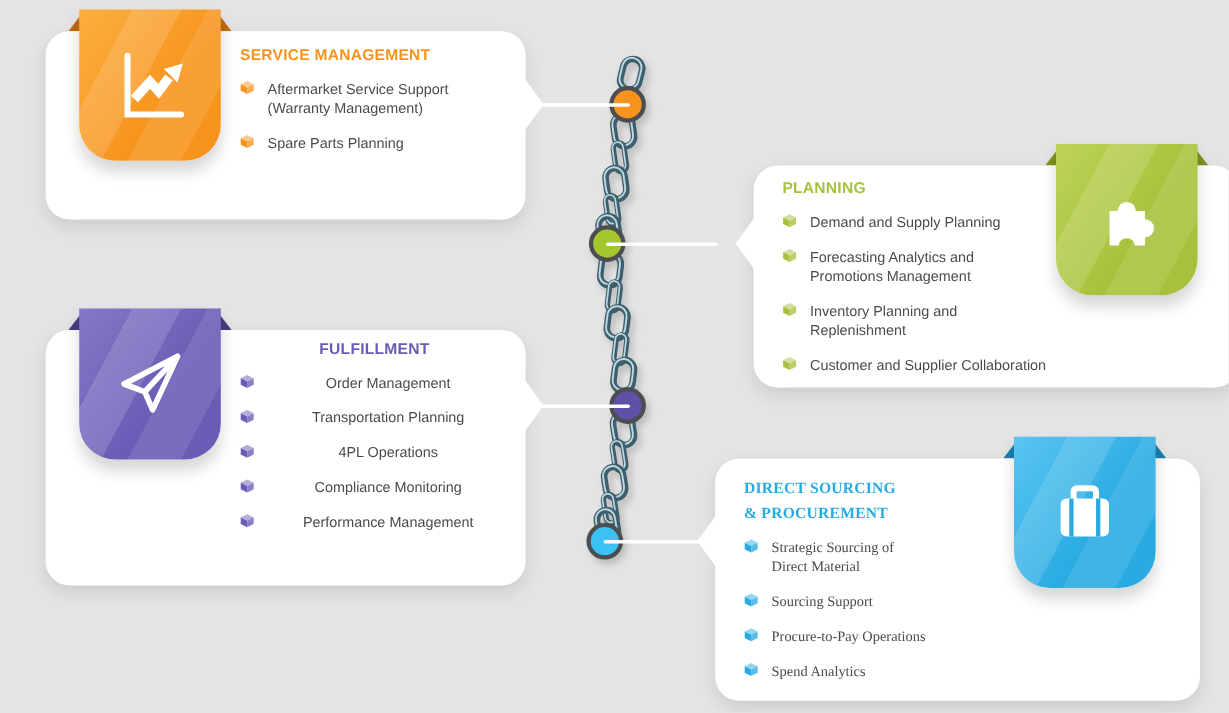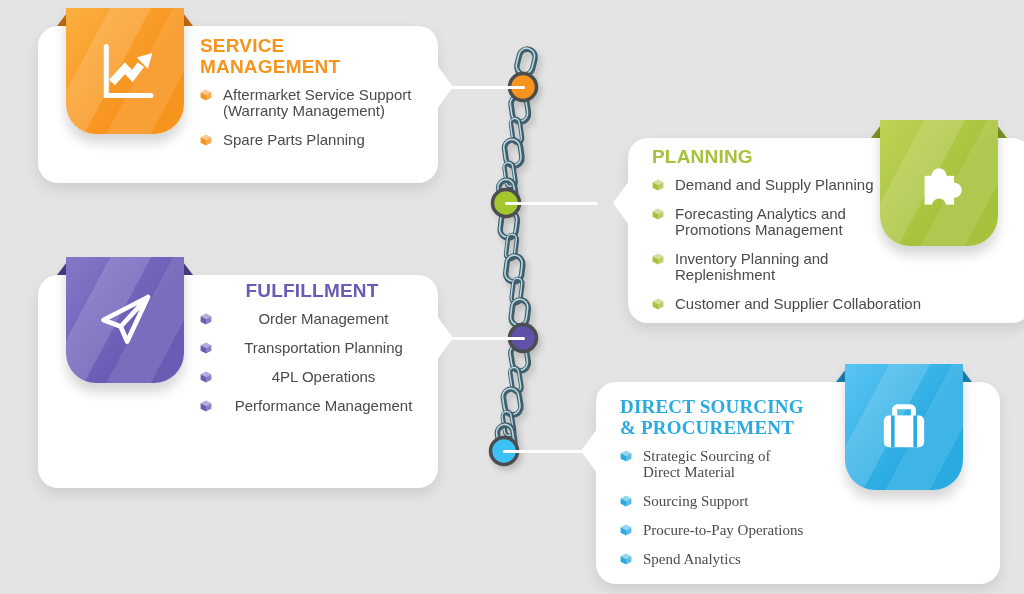--- a/index.html
+++ b/index.html
@@ -43,25 +43,25 @@
   .wing-l{left:-9px;clip-path:polygon(100% 0,0 100%,100% 100%);}
   .wing-r{right:-9px;clip-path:polygon(0 0,100% 100%,0 100%);}
   .tile-icon{width:72px;height:72px;position:relative;z-index:1;}
 
   
   .content{position:relative;}
   .card-a .content{padding:9px 14px 0 162px;}
   .card-c .content{padding:5px 14px 0 162px;text-align:center;}
   .card-b .content{padding:8px 10px 0 24px;}
   .card-d .content{padding:14px 10px 0 24px;font-family:Liberation Serif, serif;}
-  .card-title{margin:0 0 10px 0;font-size:19px;line-height:21px;font-weight:bold;
+  .card-title{margin:0 0 10px 0;font-size:13px;line-height:21px;font-weight:bold;
               letter-spacing:.2px;color:var(--accent);white-space:pre-line;}
   .items{list-style:none;margin:0;padding:0;}
   .item{position:relative;padding-left:23px;margin-bottom:13px;
-        font-size:15px;line-height:16px;color:#4b4b4d;}
+        font-size:12px;line-height:16px;color:#4b4b4d;}
   .cube{position:absolute;left:0;top:1px;color:var(--accent);}
   .item-text{white-space:pre-line;}
 
   
   .chain-svg{position:absolute;left:430px;top:30px;width:200px;height:450px;z-index:2;
              filter:drop-shadow(3px 4px 3px rgba(0,0,0,.18));}
   .connector{position:absolute;height:3px;background:#fff;border-radius:2px;z-index:6;}
   #line-a{left:450px;top:86px;width:75px;}
   #line-b{left:505px;top:202px;width:93px;}
   #line-c{left:450px;top:337px;width:75px;}
@@ -271,20 +271,30 @@
     <span class="cube">
       <svg viewBox="0 0 12 12" width="12" height="12" aria-hidden="true">
         <polygon points="6,0.6 11.4,3.3 6,6 0.6,3.3" fill="currentColor" opacity="0.5"></polygon>
         <polygon points="0.6,3.3 6,6 6,11.4 0.6,8.7" fill="currentColor"></polygon>
         <polygon points="6,6 11.4,3.3 11.4,8.7 6,11.4" fill="currentColor" opacity="0.78"></polygon>
       </svg>
     </span>
     <span class="item-text">4PL Operations</span>
   </li>
 
+  <li class="item">
+    <span class="cube">
+      <svg viewBox="0 0 12 12" width="12" height="12" aria-hidden="true">
+        <polygon points="6,0.6 11.4,3.3 6,6 0.6,3.3" fill="currentColor" opacity="0.5"></polygon>
+        <polygon points="0.6,3.3 6,6 6,11.4 0.6,8.7" fill="currentColor"></polygon>
+        <polygon points="6,6 11.4,3.3 11.4,8.7 6,11.4" fill="currentColor" opacity="0.78"></polygon>
+      </svg>
+    </span>
+    <span class="item-text">Compliance Monitoring</span>
+  </li>
 
   <li class="item">
     <span class="cube">
       <svg viewBox="0 0 12 12" width="12" height="12" aria-hidden="true">
         <polygon points="6,0.6 11.4,3.3 6,6 0.6,3.3" fill="currentColor" opacity="0.5"></polygon>
         <polygon points="0.6,3.3 6,6 6,11.4 0.6,8.7" fill="currentColor"></polygon>
         <polygon points="6,6 11.4,3.3 11.4,8.7 6,11.4" fill="currentColor" opacity="0.78"></polygon>
       </svg>
     </span>
     <span class="item-text">Performance Management</span>

